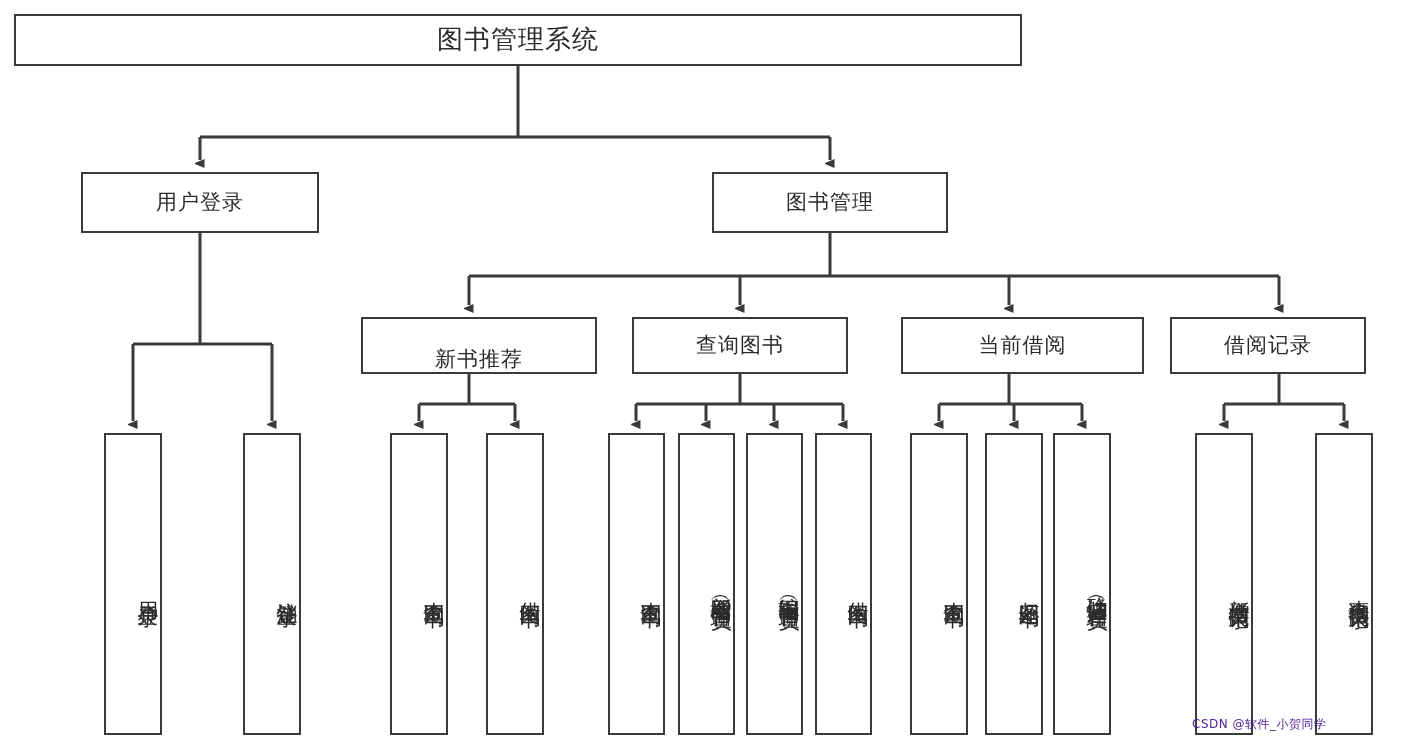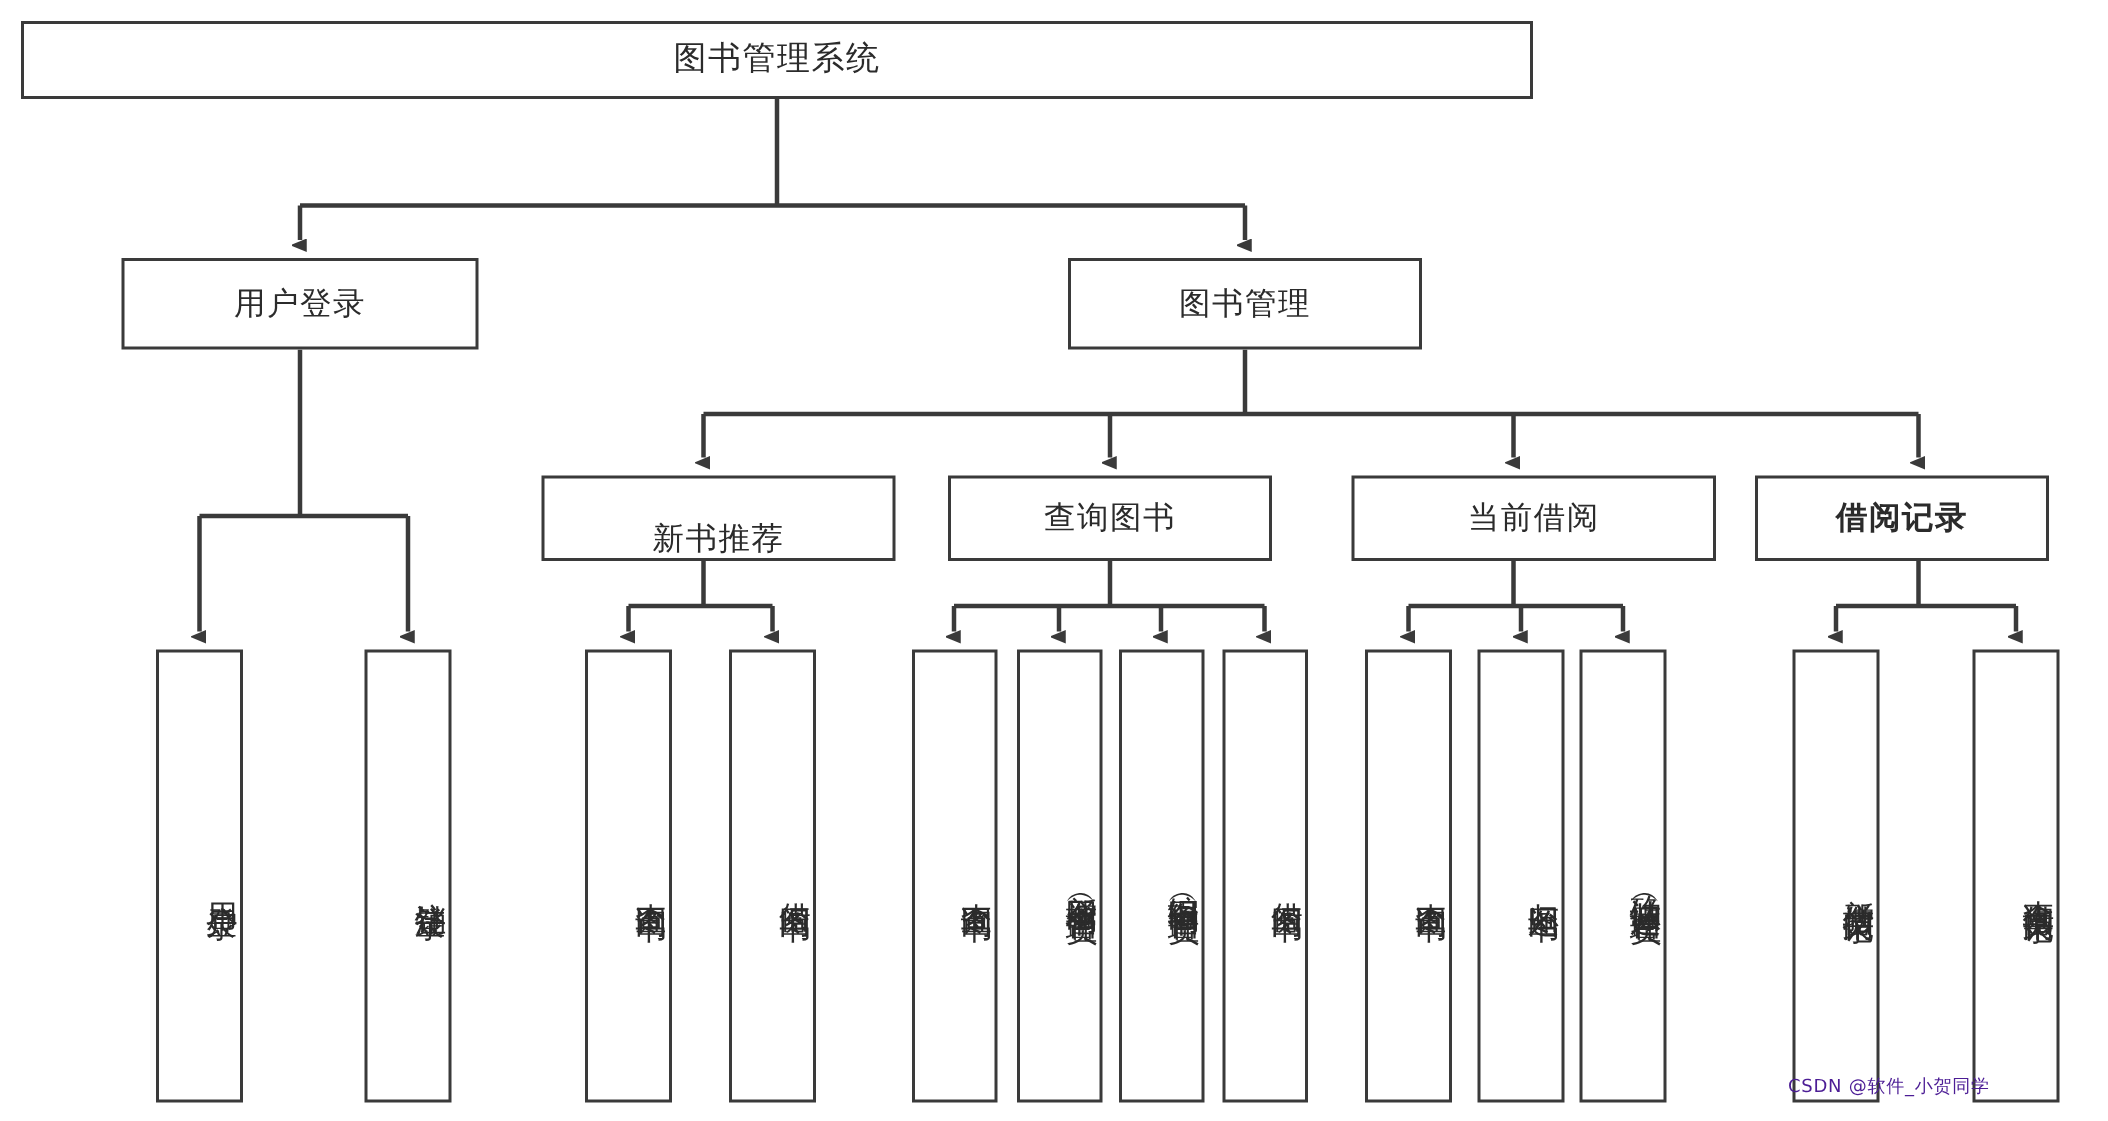--- a/index.html
+++ b/index.html
@@ -35,21 +35,21 @@
     align-items: center;
     justify-content: center;
     text-align: center;
   }
   .node.h {
     font-size: 21px;
     letter-spacing: 1px;
     line-height: 1.2;
   }
   .node.root {
-    font-size: 22px;
+    font-size: 26px;
   }
   .node.v {
     writing-mode: vertical-rl;
     text-orientation: upright;
     align-items: flex-start;
     justify-content: center;
     padding-top: 10px;
     font-size: 21px;
     line-height: 1.18;
     letter-spacing: 2px;
@@ -139,21 +139,21 @@
   </div>
 
   <div class="node h" style="left:632px; top:317px; width:216px; height:57px;">
     <span>查询图书</span>
   </div>
 
   <div class="node h" style="left:901px; top:317px; width:243px; height:57px;">
     <span>当前借阅</span>
   </div>
 
-  <div class="node h" style="left:1170px; top:317px; width:196px; height:57px;font-weight:bold;">
+  <div class="node h" style="left:1170px; top:317px; width:196px; height:57px;">
     <span>借阅记录</span>
   </div>
 
   <div class="node v" style="left:104px; top:433px; width:58px; height:302px;">
     <span class="vtext">用户登录</span>
   </div>
 
   <div class="node v" style="left:243px; top:433px; width:58px; height:302px;">
     <span class="vtext">注销登录</span>
   </div>

